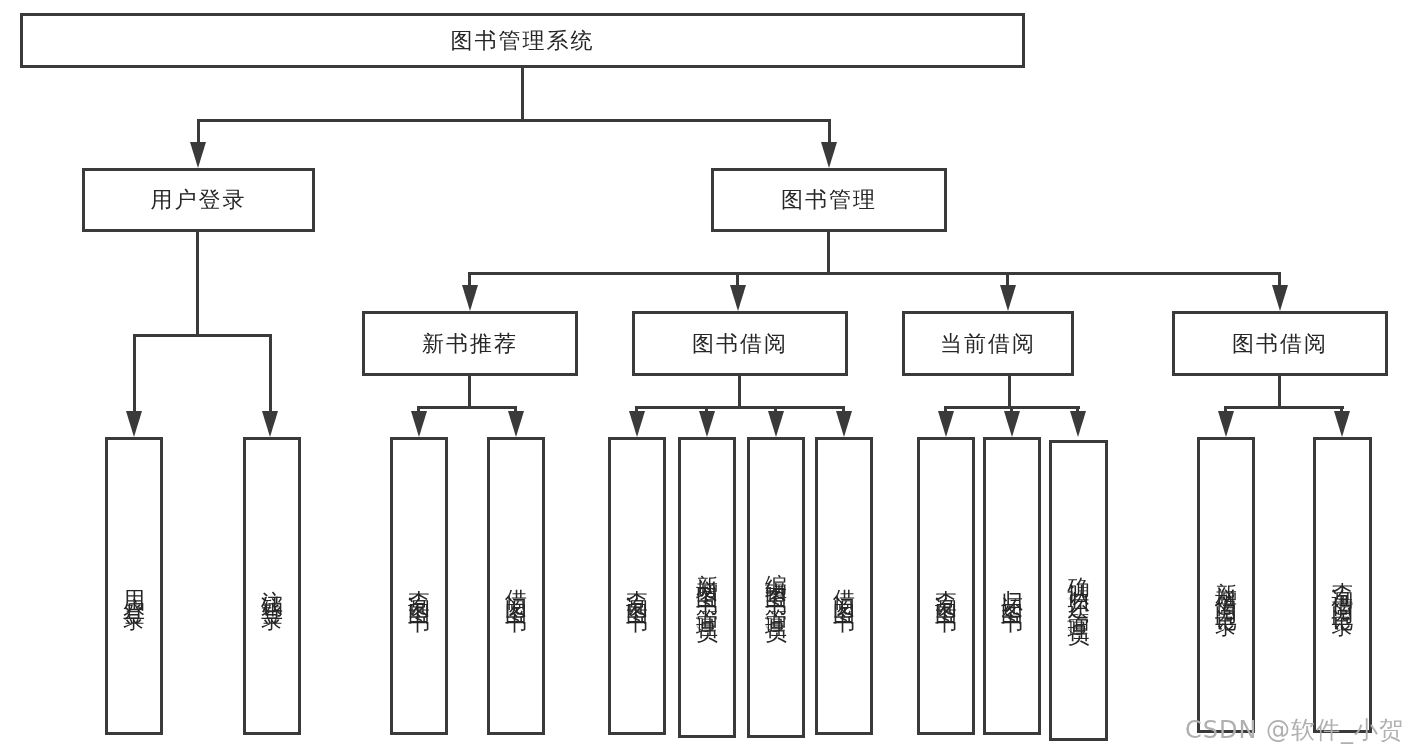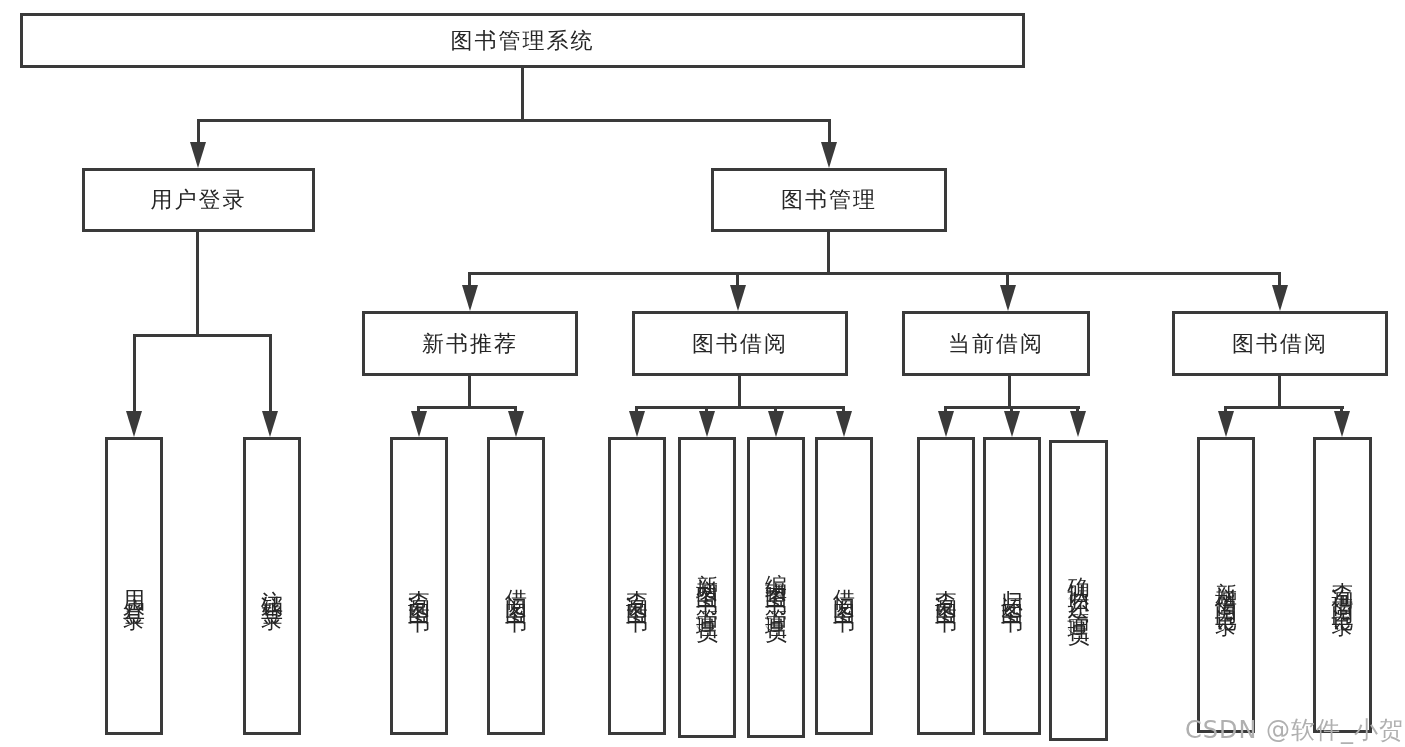--- a/index.html
+++ b/index.html
@@ -112,21 +112,21 @@
   <div class="vl" style="left:1340px;top:406px;height:8px"></div>
   <div class="arr" style="left:1334px;top:411px"></div>
 
   <div class="box h" style="left:20px;top:13px;width:1005px;height:55px">图书管理系统</div>
 
   <div class="box h" style="left:82px;top:168px;width:233px;height:64px">用户登录</div>
   <div class="box h" style="left:711px;top:168px;width:236px;height:64px">图书管理</div>
 
   <div class="box h" style="left:362px;top:311px;width:216px;height:65px">新书推荐</div>
   <div class="box h" style="left:632px;top:311px;width:216px;height:65px">图书借阅</div>
-  <div class="box h" style="left:902px;top:311px;width:188px;height:65px">当前借阅</div>
+  <div class="box h" style="left:902px;top:311px;width:172px;height:65px">当前借阅</div>
   <div class="box h" style="left:1172px;top:311px;width:216px;height:65px">图书借阅</div>
 
   <div class="box v" style="left:105px;top:437px;width:58px;height:298px">用户登录</div>
   <div class="box v" style="left:243px;top:437px;width:58px;height:298px">注销登录</div>
 
   <div class="box v" style="left:390px;top:437px;width:58px;height:298px">查询图书</div>
   <div class="box v" style="left:487px;top:437px;width:58px;height:298px">借阅图书</div>
 
   <div class="box v" style="left:608px;top:437px;width:58px;height:298px">查询图书</div>
   <div class="box v" style="left:678px;top:437px;width:58px;height:301px">新增图书（管理员）</div>

